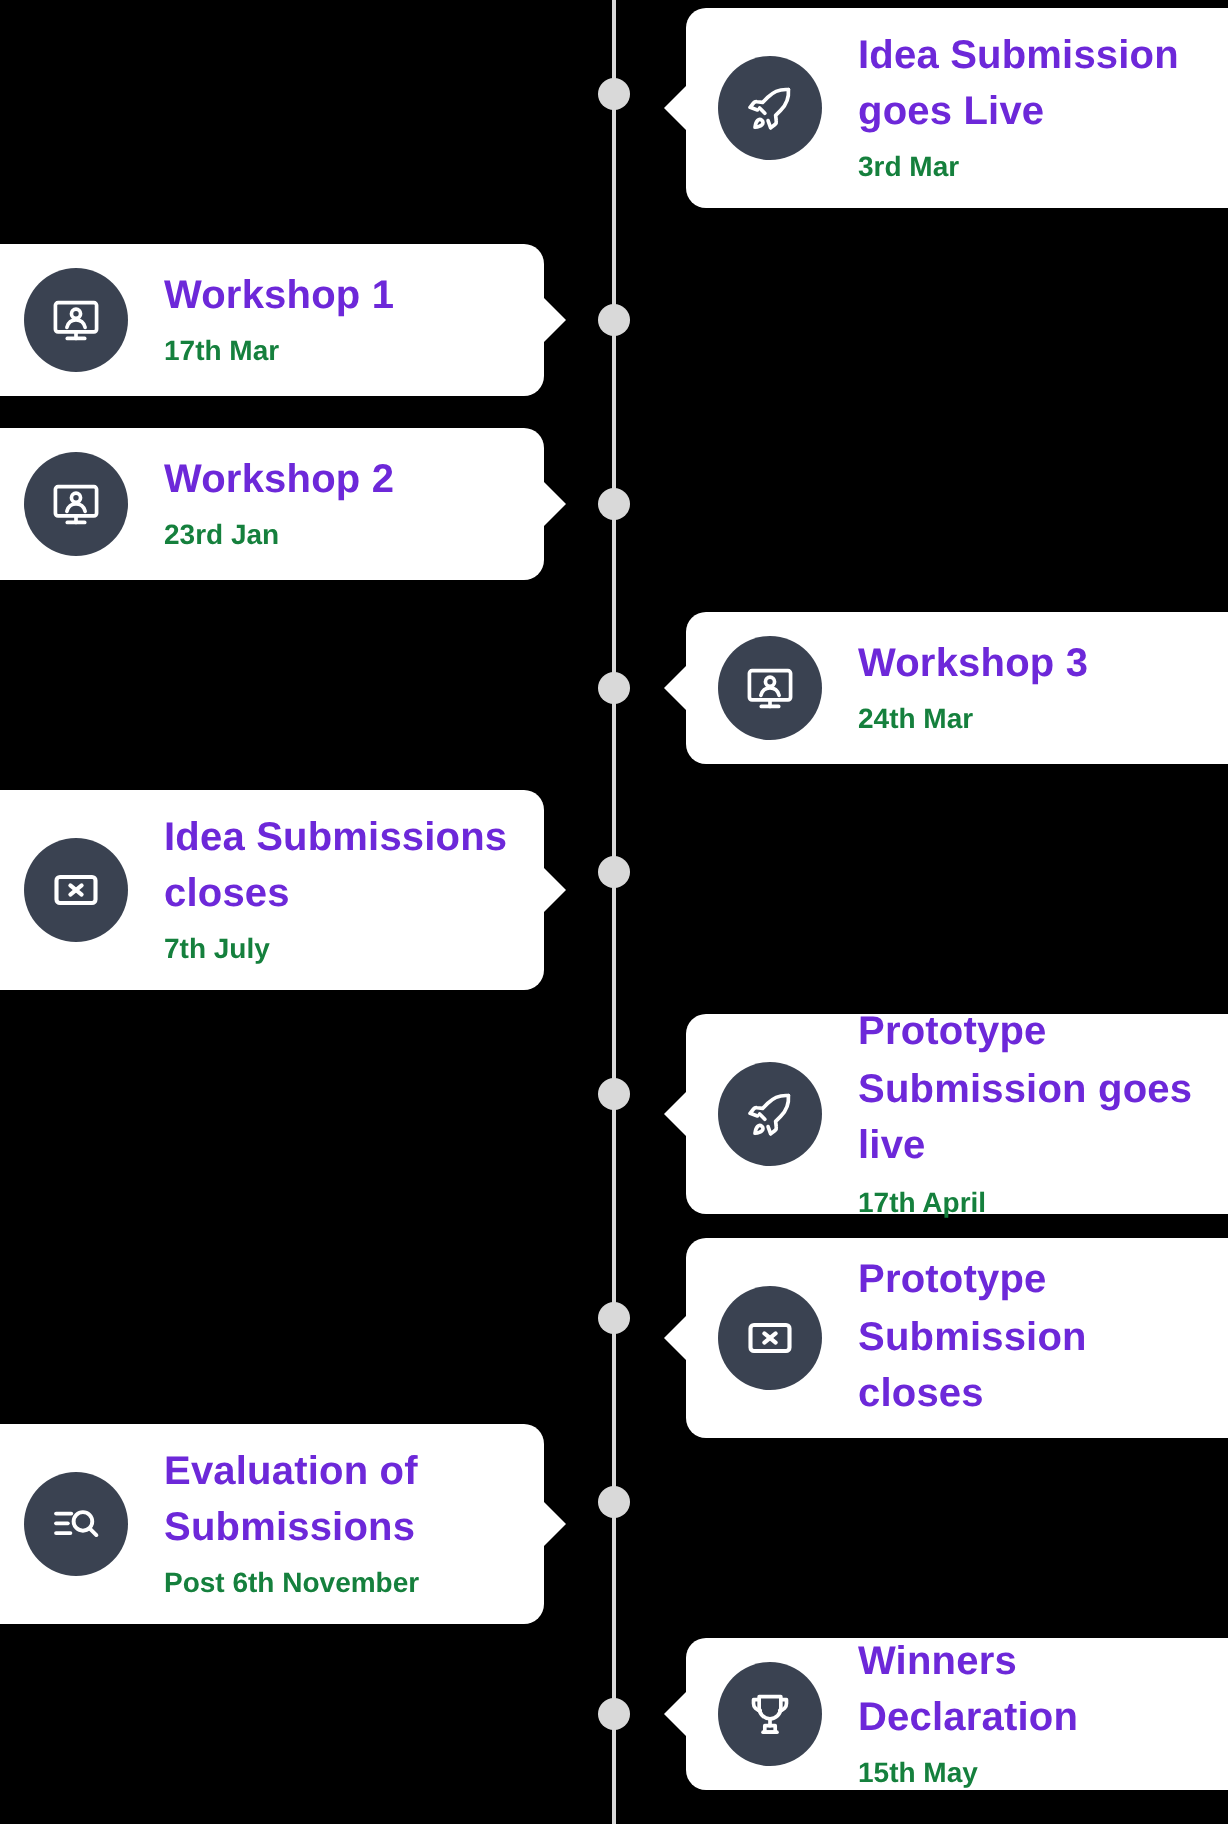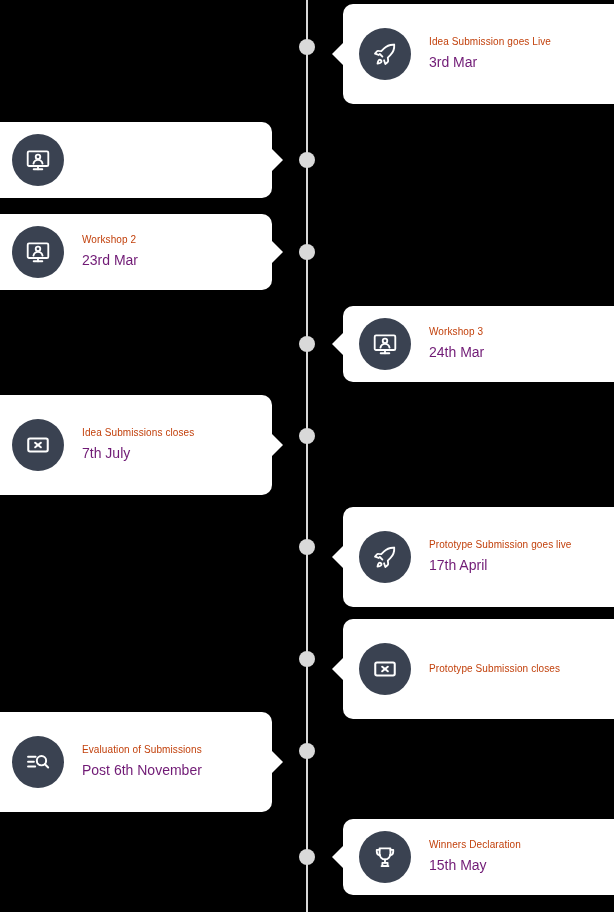--- a/index.html
+++ b/index.html
@@ -103,30 +103,30 @@
     height: 26px;
     display: block;
   }
 
   
   .card-text {
     flex: 1 1 auto;
     min-width: 0;
   }
   .card-title {
-    font-size: 10px;
-    font-weight: normal;
-    color: #c2410c;
+    font-size: 20px;
+    font-weight: bold;
+    color: #6d28d9;
     line-height: 1.42;
     letter-spacing: 0.1px;
   }
   .card-date {
     font-size: 14px;
-    font-weight: normal;
-    color: #701a75;
+    font-weight: bold;
+    color: #15803d;
     line-height: 1.5;
     margin-top: 3px;
   }
 </style>
 </head>
 <body>
 
 <div id="timeline-root">
 
   <div class="timeline-axis"></div>
@@ -162,35 +162,39 @@
         <div class="card-pointer"></div>
         <div class="icon-badge">
           <svg viewBox="0 0 24 24" fill="none" stroke="#ffffff" stroke-width="1.7" stroke-linecap="round" stroke-linejoin="round">
             <rect x="2.5" y="4" width="19" height="13.5" rx="1.2"></rect>
             <circle cx="12" cy="9.1" r="2.1"></circle>
             <path d="M7.8 15.4c.5-2.2 2.2-3.5 4.2-3.5s3.7 1.3 4.2 3.5"></path>
             <path d="M8 20.5h8"></path>
             <path d="M12 17.5v3"></path>
           </svg>
         </div>
+        <div class="card-text">
+          <div class="card-title">Workshop 1</div>
+          <div class="card-date">17th Mar</div>
+        </div>
       </div>
       <div class="event-card side-left" style="top: 214px; height: 76px;">
         <div class="card-pointer"></div>
         <div class="icon-badge">
           <svg viewBox="0 0 24 24" fill="none" stroke="#ffffff" stroke-width="1.7" stroke-linecap="round" stroke-linejoin="round">
             <rect x="2.5" y="4" width="19" height="13.5" rx="1.2"></rect>
             <circle cx="12" cy="9.1" r="2.1"></circle>
             <path d="M7.8 15.4c.5-2.2 2.2-3.5 4.2-3.5s3.7 1.3 4.2 3.5"></path>
             <path d="M8 20.5h8"></path>
             <path d="M12 17.5v3"></path>
           </svg>
         </div>
         <div class="card-text">
           <div class="card-title">Workshop 2</div>
-          <div class="card-date">23rd Mar</div>
+          <div class="card-date">23rd Jan</div>
         </div>
       </div>
       <div class="event-card side-right" style="top: 306px; height: 76px;">
         <div class="card-pointer"></div>
         <div class="icon-badge">
           <svg viewBox="0 0 24 24" fill="none" stroke="#ffffff" stroke-width="1.7" stroke-linecap="round" stroke-linejoin="round">
             <rect x="2.5" y="4" width="19" height="13.5" rx="1.2"></rect>
             <circle cx="12" cy="9.1" r="2.1"></circle>
             <path d="M7.8 15.4c.5-2.2 2.2-3.5 4.2-3.5s3.7 1.3 4.2 3.5"></path>
             <path d="M8 20.5h8"></path>

